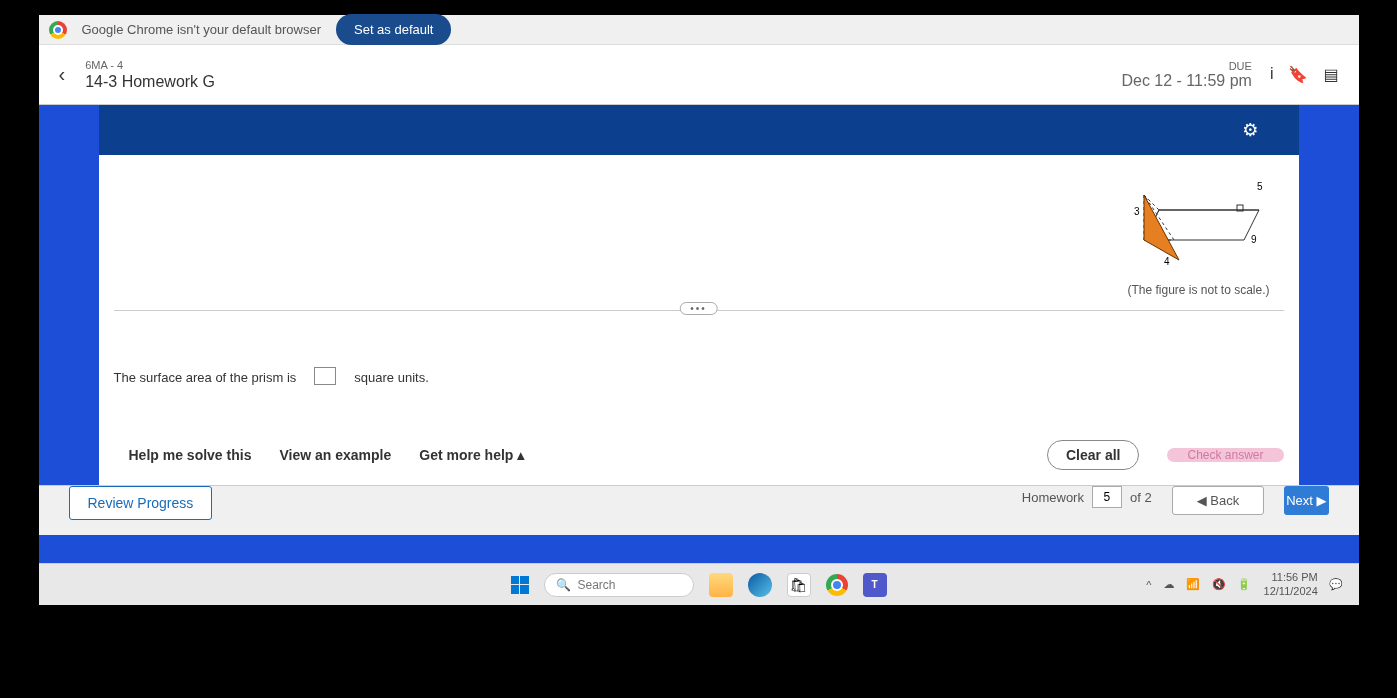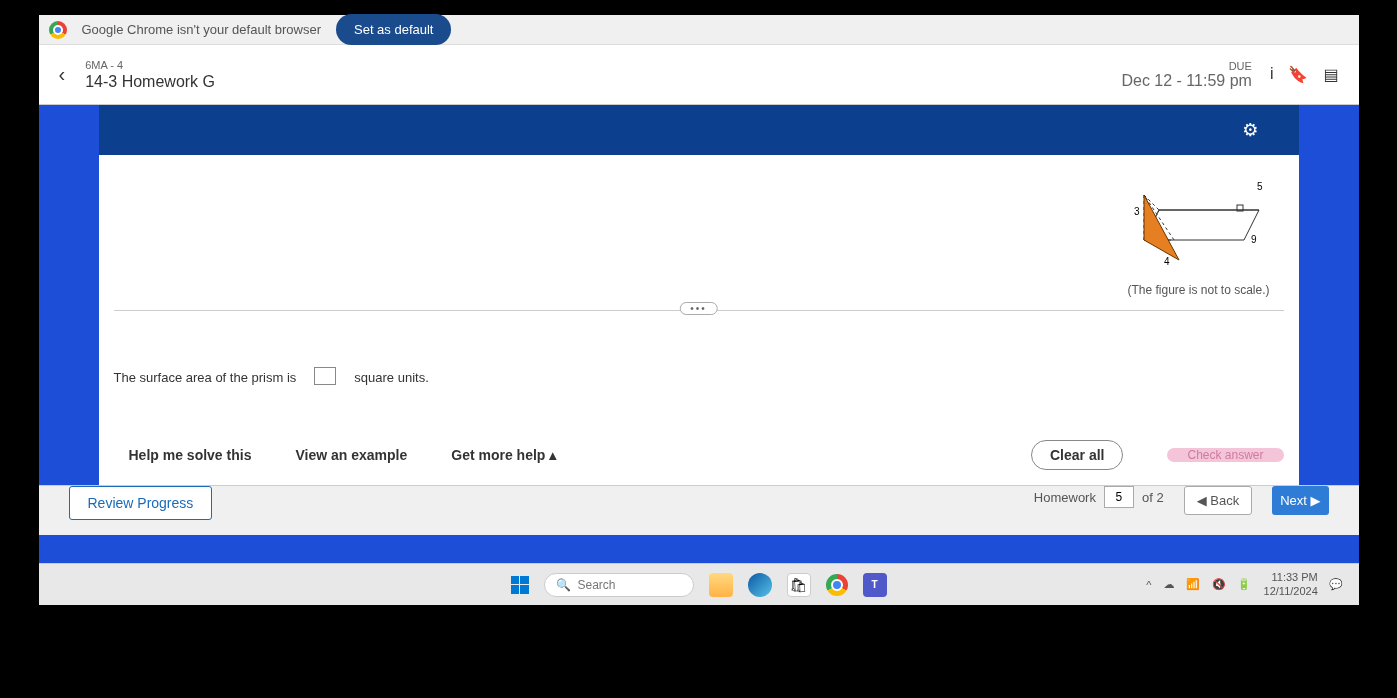--- a/index.html
+++ b/index.html
@@ -32,33 +32,33 @@
 .figure-area { position: absolute; right: 15px; top: 10px; width: 170px; text-align: center; }
 .figure-area svg { width: 140px; height: 110px; }
 .fig-caption { font-size: 12px; color: #555; margin-top: 4px; }
 
 .divider-row { position: absolute; left: 15px; right: 15px; top: 155px; border-top: 1px solid #ccc; }
 .divider-btn { position: absolute; left: 50%; top: -9px; transform: translateX(-50%); background: #fff; border: 1px solid #aaa; border-radius: 10px; padding: 0 10px; font-size: 10px; color: #666; cursor: pointer; letter-spacing: 2px; }
 
 .answer-row { position: absolute; top: 212px; left: 15px; font-size: 13px; color: #333; display: flex; align-items: flex-end; gap: 18px; }
 .answer-box { width: 22px; height: 18px; border: 1px solid #888; display: inline-block; }
 
-.help-row { position: absolute; bottom: 15px; left: 30px; right: 15px; display: flex; align-items: center; gap: 44px; }
+.help-row { position: absolute; bottom: 15px; left: 30px; right: 15px; display: flex; align-items: center; gap: 28px; }
 .help-row .link { font-size: 14px; font-weight: bold; color: #333; cursor: pointer; }
 .help-row .spacer { flex: 1; }
 .clear-btn { border: 1px solid #888; background: #fff; border-radius: 18px; padding: 6px 18px; font-size: 14px; color: #333; cursor: pointer; font-weight: bold; }
 .check-btn { border: none; background: #f4c5d8; color: #d07aa0; border-radius: 18px; padding: 0 20px; font-size: 12px; cursor: pointer; }
 
 .footer { height: 50px; background: #f0f0f0; border-top: 1px solid #ccc; display: flex; align-items: flex-start; padding: 0 30px; gap: 20px; }
 .review-btn { border: 1px solid #1a6bb8; color: #1a6bb8; background: #fff; padding: 8px 18px; font-size: 14px; cursor: pointer; border-radius: 3px; }
 .footer .spacer { flex: 1; }
 .q-nav { display: flex; align-items: center; gap: 8px; font-size: 13px; color: #555; }
 .q-input { width: 30px; height: 22px; border: 1px solid #aaa; text-align: center; font-size: 12px; }
-.nav-btn { border: 1px solid #aaa; background: #fff; padding: 6px 12px; font-size: 13px; cursor: pointer; border-radius: 3px; color: #555; }
-.next-btn { background: #2e7cd6; color: #fff; border: none; padding: 7px 8px; font-size: 13px; cursor: pointer; border-radius: 3px; }
+.nav-btn { border: 1px solid #aaa; background: #fff; padding: 6px 24px; font-size: 13px; cursor: pointer; border-radius: 3px; color: #555; }
+.next-btn { background: #2e7cd6; color: #fff; border: none; padding: 7px 2px; font-size: 13px; cursor: pointer; border-radius: 3px; }
 
 .taskbar { position: absolute; bottom: 0; left: 0; right: 0; height: 42px; background: #e8e8e8; display: flex; align-items: center; border-top: 1px solid #ccc; }
 .taskbar-center { position: absolute; left: 50%; transform: translateX(-50%); display: flex; align-items: center; gap: 15px; }
 .win-icon { width: 18px; height: 18px; display: grid; grid-template: 1fr 1fr / 1fr 1fr; gap: 1px; }
 .win-icon div { background: #0078d4; }
 .search-box { display: flex; align-items: center; gap: 6px; background: #fff; border: 1px solid #ccc; border-radius: 15px; padding: 4px 12px; font-size: 12px; color: #777; width: 150px; }
 .tb-icon { width: 24px; height: 24px; border-radius: 4px; display: flex; align-items: center; justify-content: center; font-size: 14px; cursor: pointer; }
 .tb-folder { background: linear-gradient(#ffd97d,#ffb347); }
 .tb-edge { background: linear-gradient(135deg,#0c59a4,#57c1e8); border-radius: 50%; }
 .tb-store { background: #fff; border: 1px solid #ccc; }
@@ -179,19 +179,19 @@
       <span class="tb-icon tb-chrome"></span>
       <span class="tb-icon tb-teams">T</span>
     </div>
     <div class="tray">
       <span>^</span>
       <span>☁</span>
       <span>📶</span>
       <span>🔇</span>
       <span>🔋</span>
       <div class="tray-time">
-        <div>11:33 PM</div>
+        <div>11:56 PM</div>
         <div>12/11/2024</div>
       </div>
       <span>💬</span>
     </div>
   </div>
 </div>
 
 </body></html>

